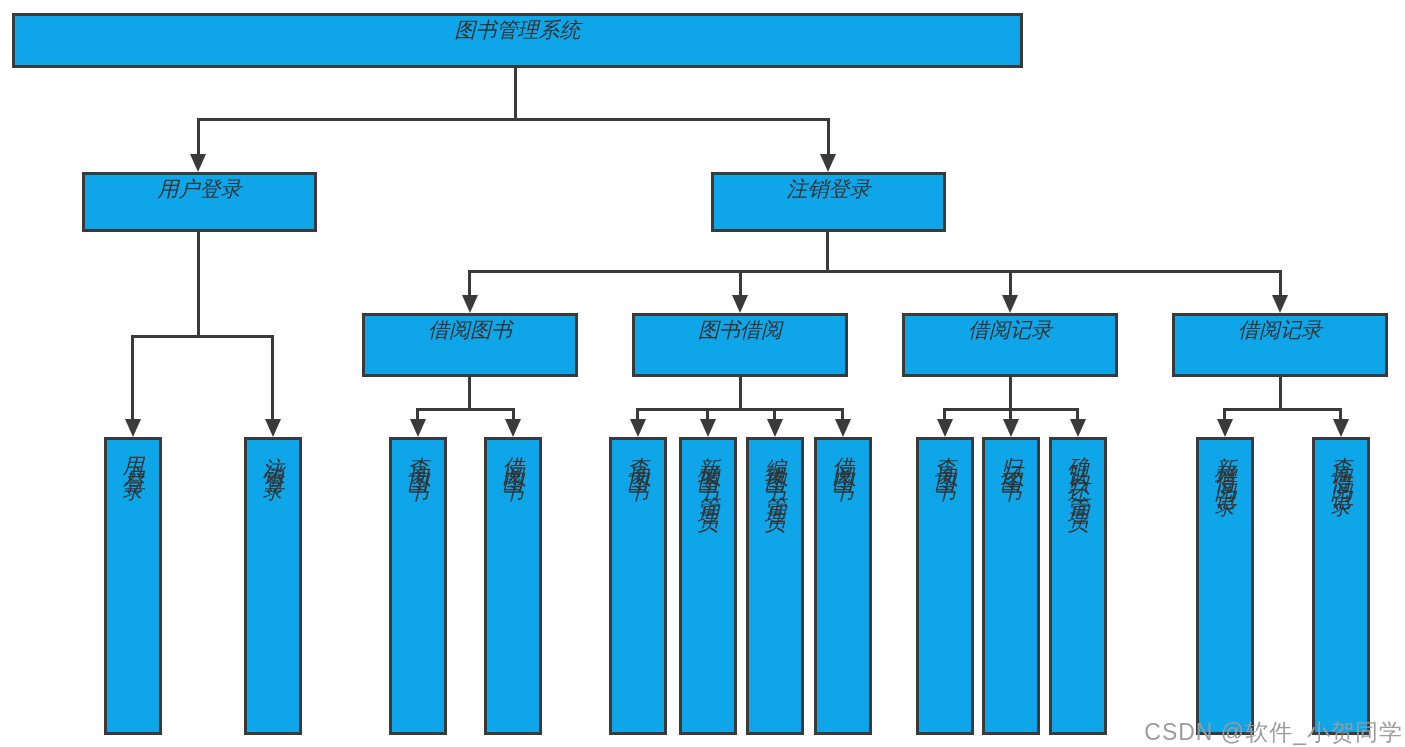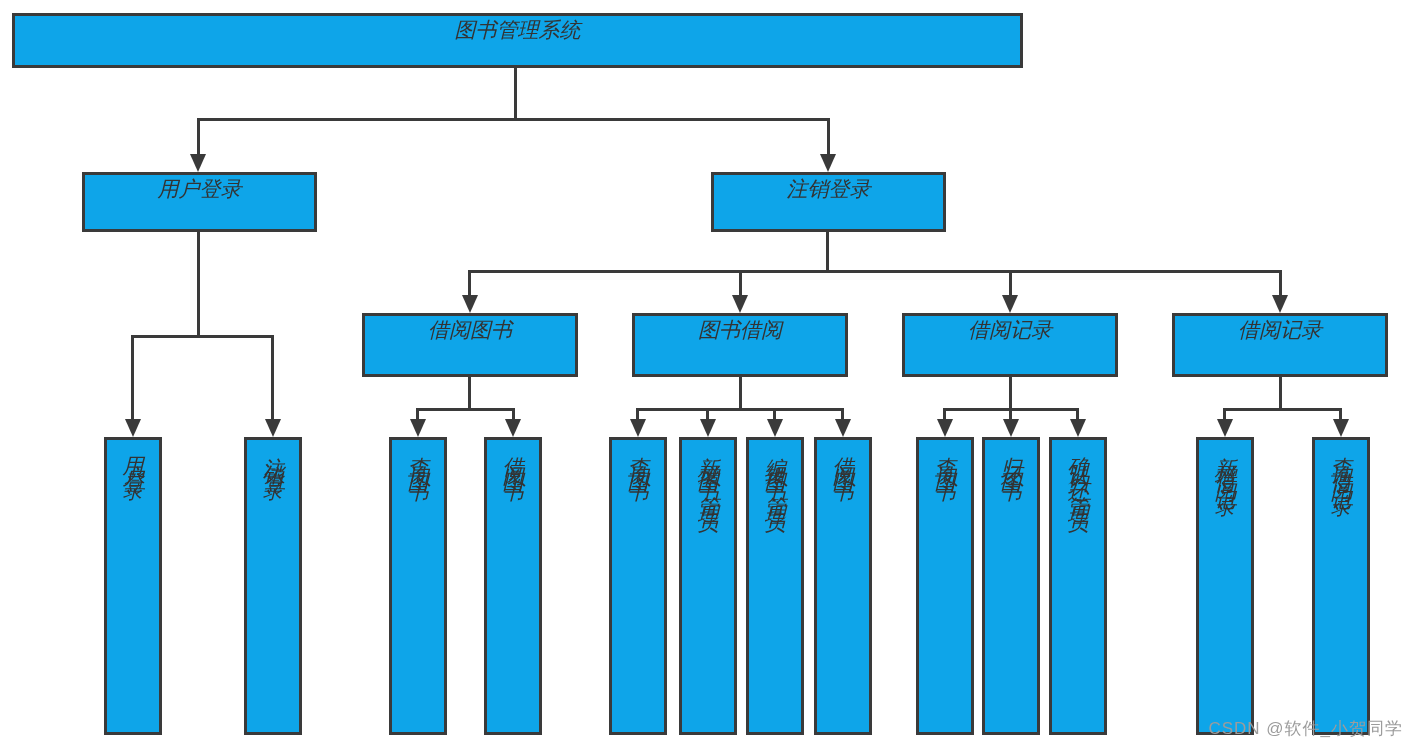--- a/index.html
+++ b/index.html
@@ -41,21 +41,21 @@
   .hline{position:absolute;height:3px;background:var(--line);}
   .ah{
     position:absolute;width:0;height:0;
     border-left:8px solid transparent;
     border-right:8px solid transparent;
     border-top:18px solid var(--line);
   }
   .watermark{
     position:absolute;
     top:717px;right:2px;
-    font-size:17px;
+    font-size:23px;
     color:var(--wm);
     letter-spacing:1px;
     z-index:5;
   }
 </style>
 </head>
 <body>
 
 <div class="canvas">
 

